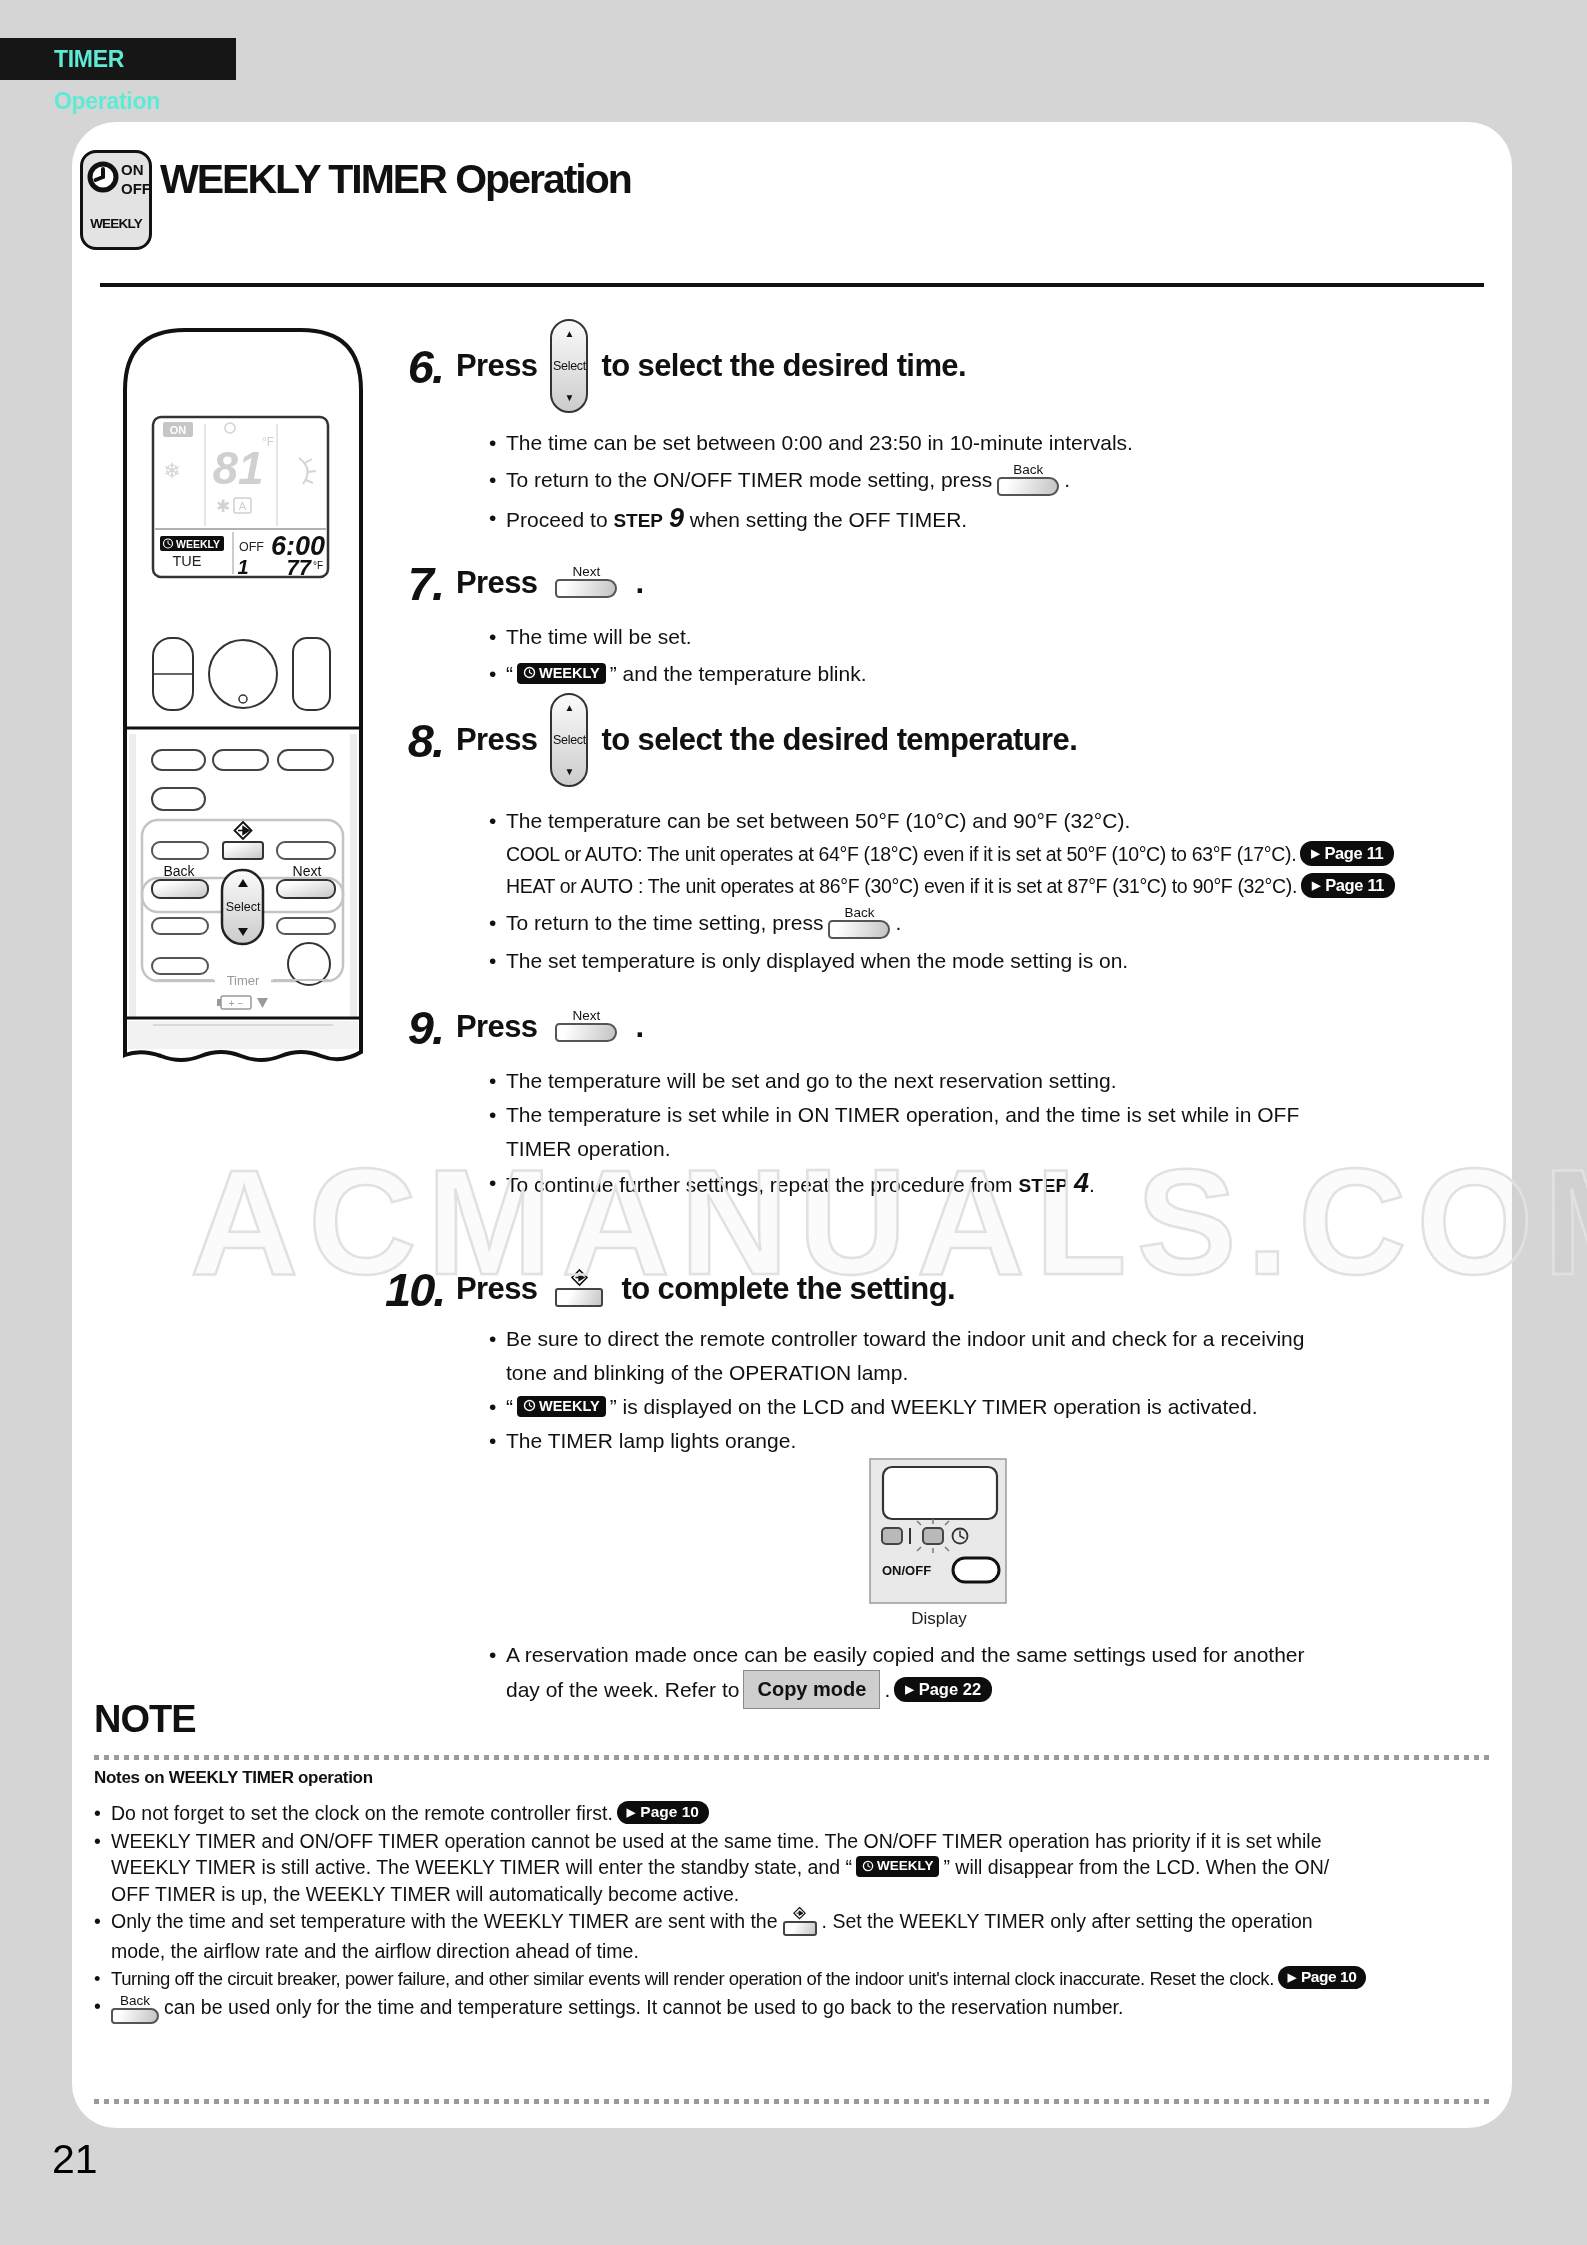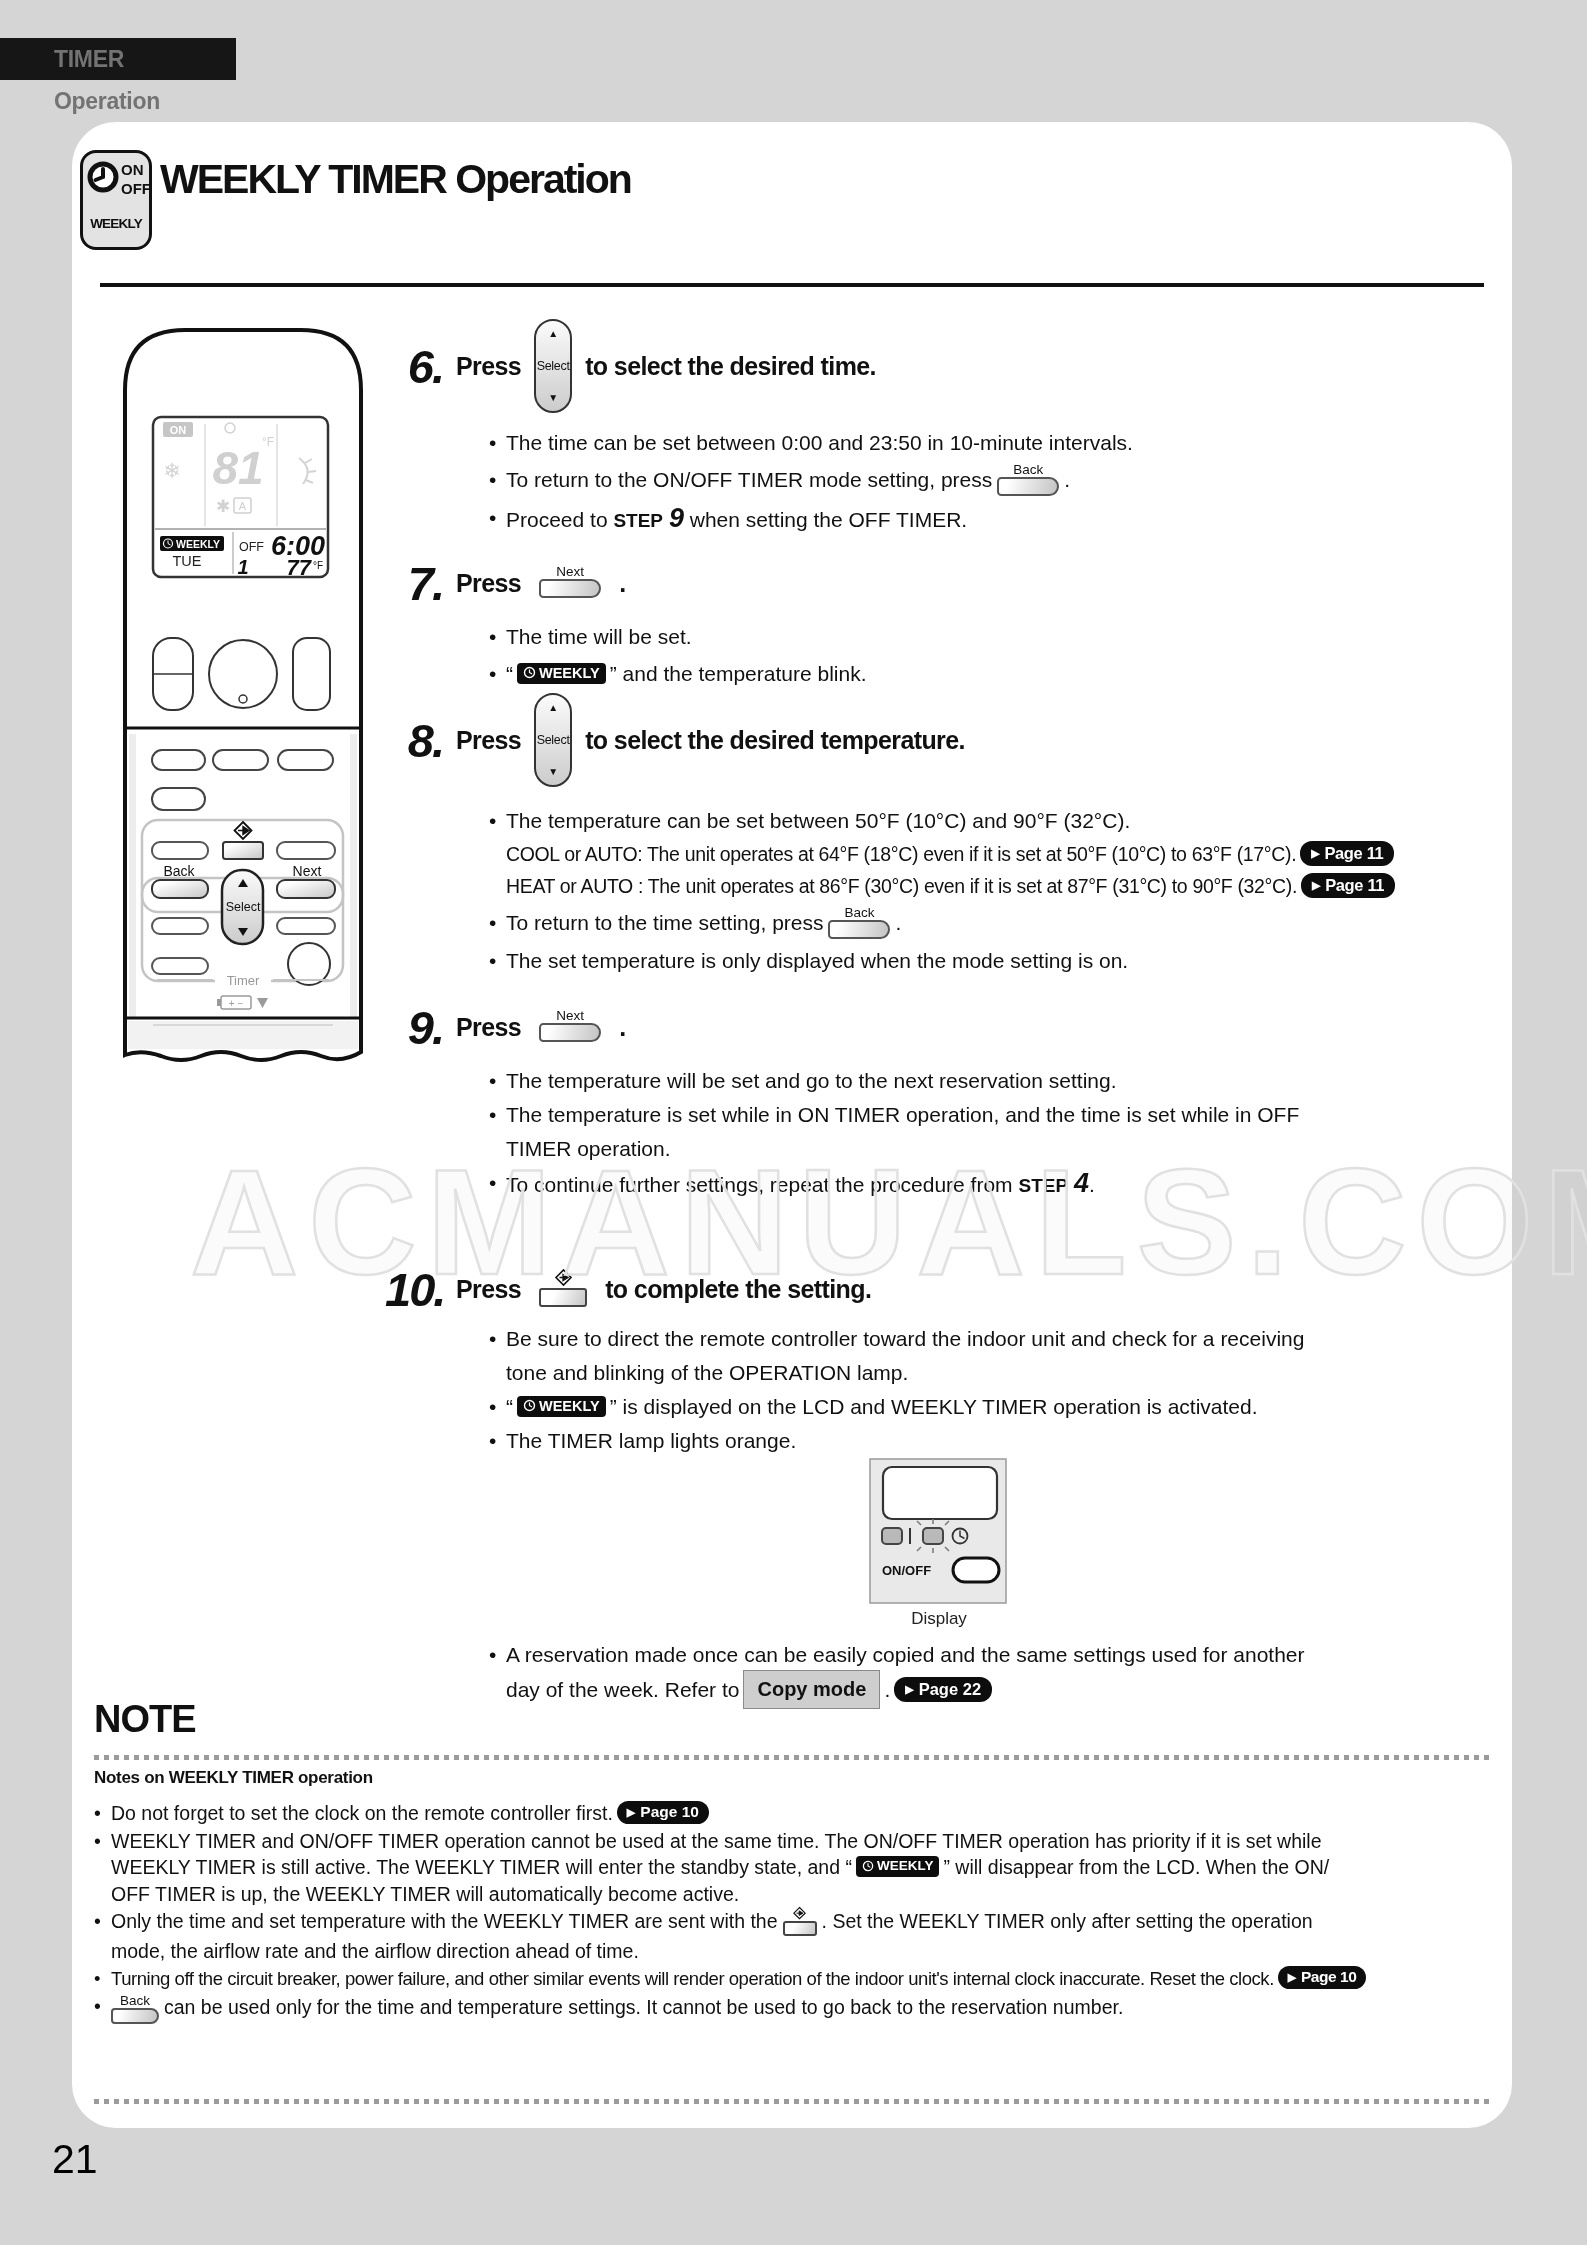--- a/index.html
+++ b/index.html
@@ -1,18 +1,18 @@
 <!DOCTYPE html>
 <html><head>
 <meta charset="utf-8">
 <style>
   html,body{margin:0;padding:0;background:#d5d5d5;font-family:"Liberation Sans",sans-serif;color:#111;}
   .page{position:relative;width:1587px;height:2245px;background:#d5d5d5;overflow:hidden;}
 
-  .tabbar{position:absolute;left:0;top:38px;width:236px;height:42px;background:#161616;color:#737373;
+  .tabbar{position:absolute;left:0;top:38px;width:236px;height:42px;background:#161616;color:#5eead4;
     font-weight:bold;font-size:23px;line-height:42px;padding-left:54px;box-sizing:border-box;letter-spacing:-0.3px;}
 
   .card{position:absolute;left:72px;top:122px;width:1440px;height:2006px;background:#ffffff;border-radius:44px;}
 
   
   .hdr-icon{position:absolute;left:8px;top:28px;width:72px;height:100px;border:3.5px solid #111;
     border-radius:16px;background:#e3e3e3;box-sizing:border-box;}
   .hdr-icon .on,.hdr-icon .off{position:absolute;left:38px;font-weight:bold;font-size:15px;}
   .hdr-icon .on{top:8px;} .hdr-icon .off{top:27px;}
   .hdr-icon .weekly{position:absolute;left:0;right:0;top:63px;text-align:center;font-weight:bold;font-size:13.5px;letter-spacing:-0.8px;}
@@ -20,21 +20,21 @@
   .page-title{position:absolute;left:88px;top:34px;font-size:41px;font-weight:bold;letter-spacing:-2px;white-space:nowrap;}
   .hrule{position:absolute;left:28px;top:161px;width:1384px;height:3.5px;background:#111;}
 
   .remote-wrap{position:absolute;left:41px;top:196px;width:260px;height:760px;}
 
   
   .steps{position:absolute;left:325px;top:0;width:1115px;}
   .step-head{position:absolute;display:flex;align-items:center;gap:13px;}
   .snum{font-size:47px;font-weight:bold;font-style:italic;letter-spacing:-2px;width:46px;text-align:right;flex:none;}
   .snum.wide{width:58px;margin-left:-12px;}
-  .press,.stitle{font-size:25px;font-weight:bold;letter-spacing:-0.6px;white-space:nowrap;text-align:center;}
+  .press,.stitle{font-size:31px;font-weight:bold;letter-spacing:-0.6px;white-space:nowrap;text-align:center;}
   .sh6{left:0;top:196px;height:96px;} .sb6{left:92px;top:304px;}
   .sh7{left:0;top:428px;height:66px;} .sb7{left:92px;top:498px;}
   .sh8{left:0;top:570px;height:96px;} .sb8{left:92px;top:682px;}
   .sh9{left:0;top:872px;height:66px;} .sb9{left:92px;top:942px;}
   .sh10{left:0;top:1130px;height:74px;} .sb10{left:92px;top:1200px;}
   .bullets{position:absolute;width:945px;font-size:21px;line-height:34px;}
   .bl{position:relative;padding-left:17px;margin-bottom:3px;}
   .bl::before{content:"•";position:absolute;left:0;}
   .sub{padding-left:17px;font-size:19.5px;letter-spacing:-0.35px;white-space:nowrap;line-height:32px;}
   .stepword{font-weight:bold;font-size:19px;letter-spacing:0;}

